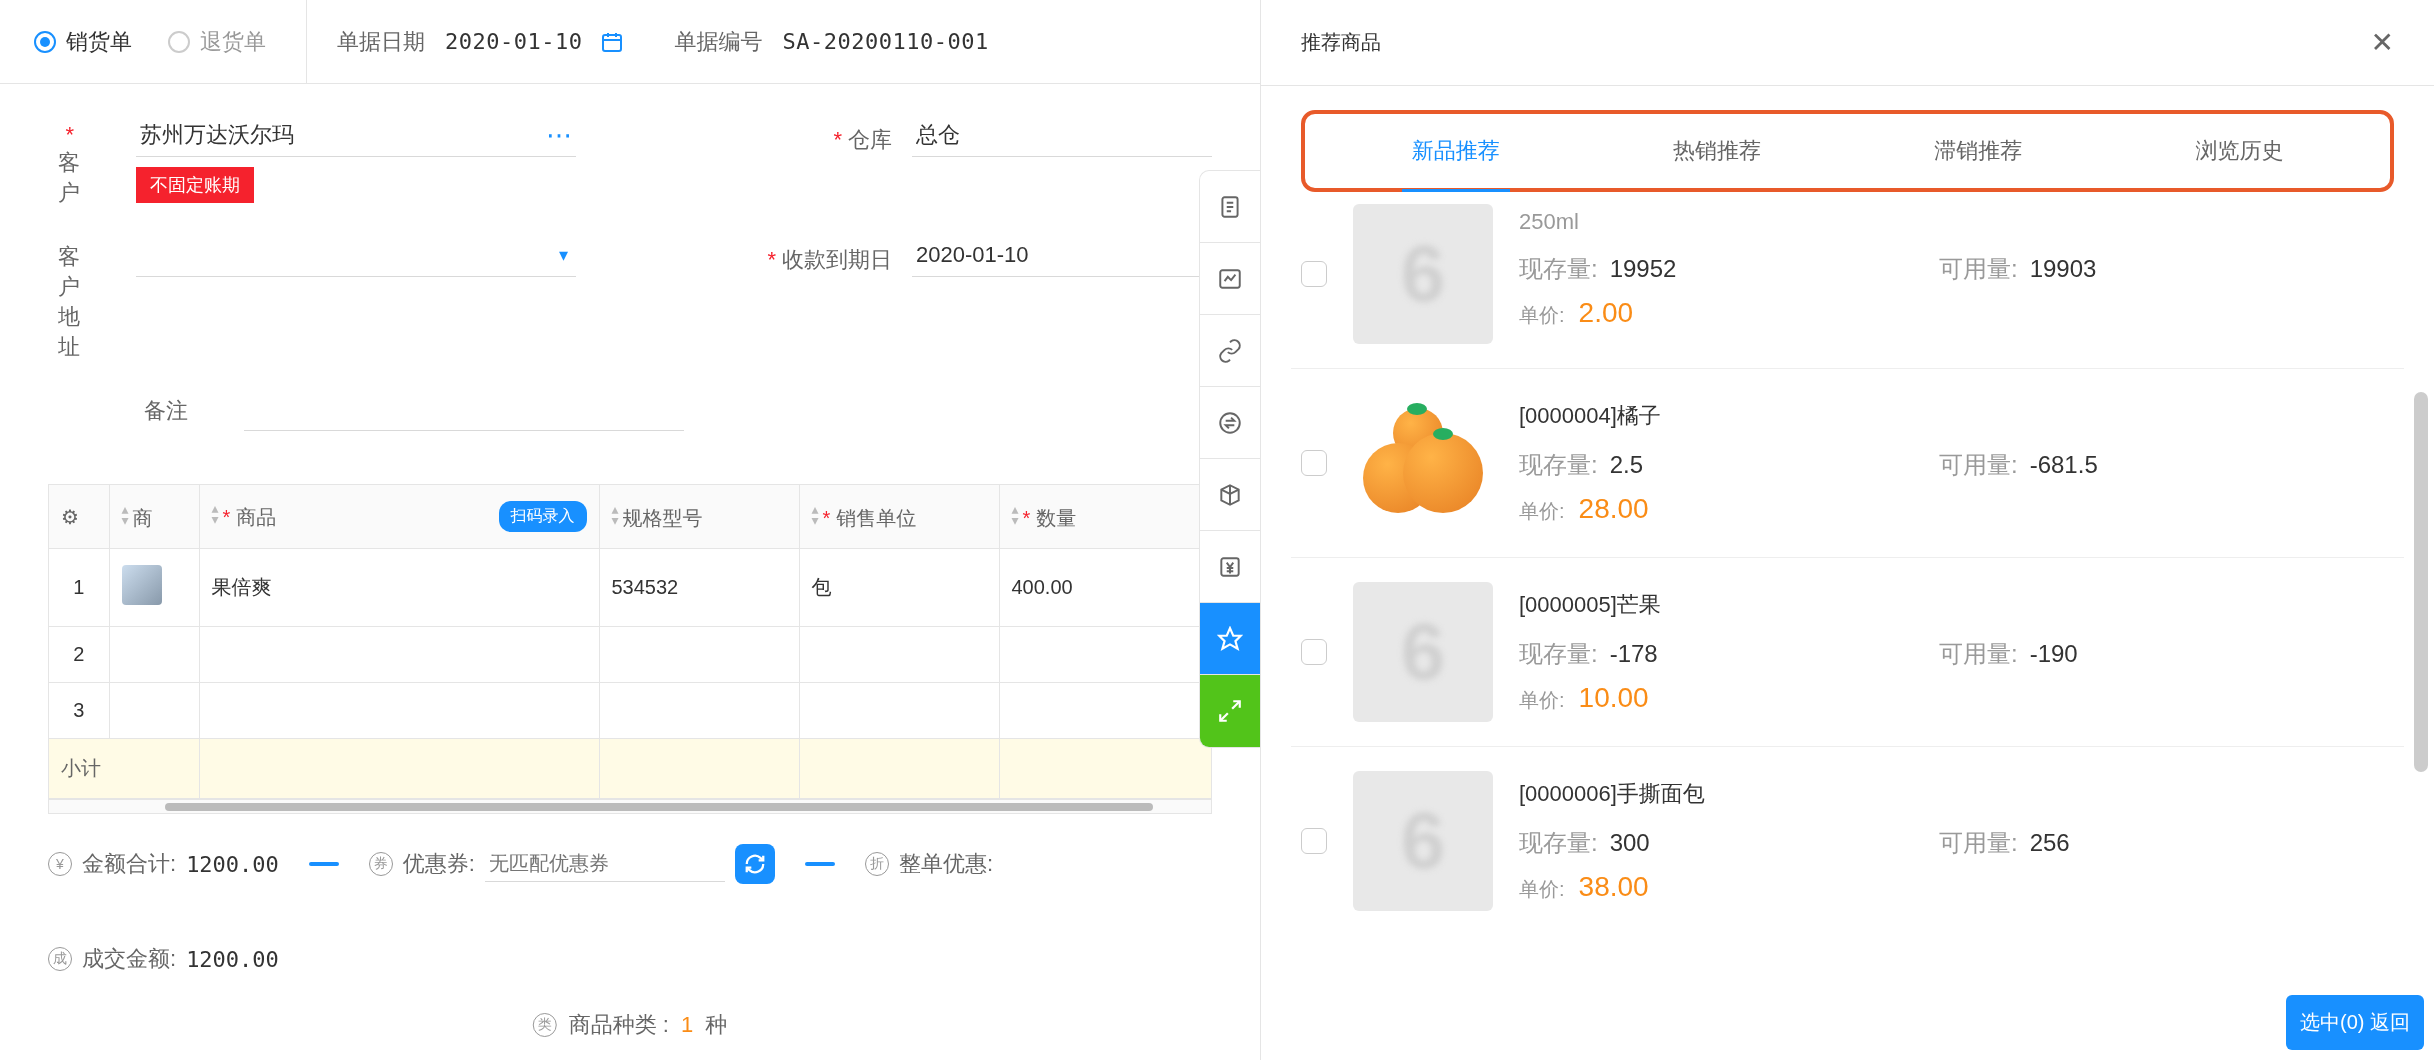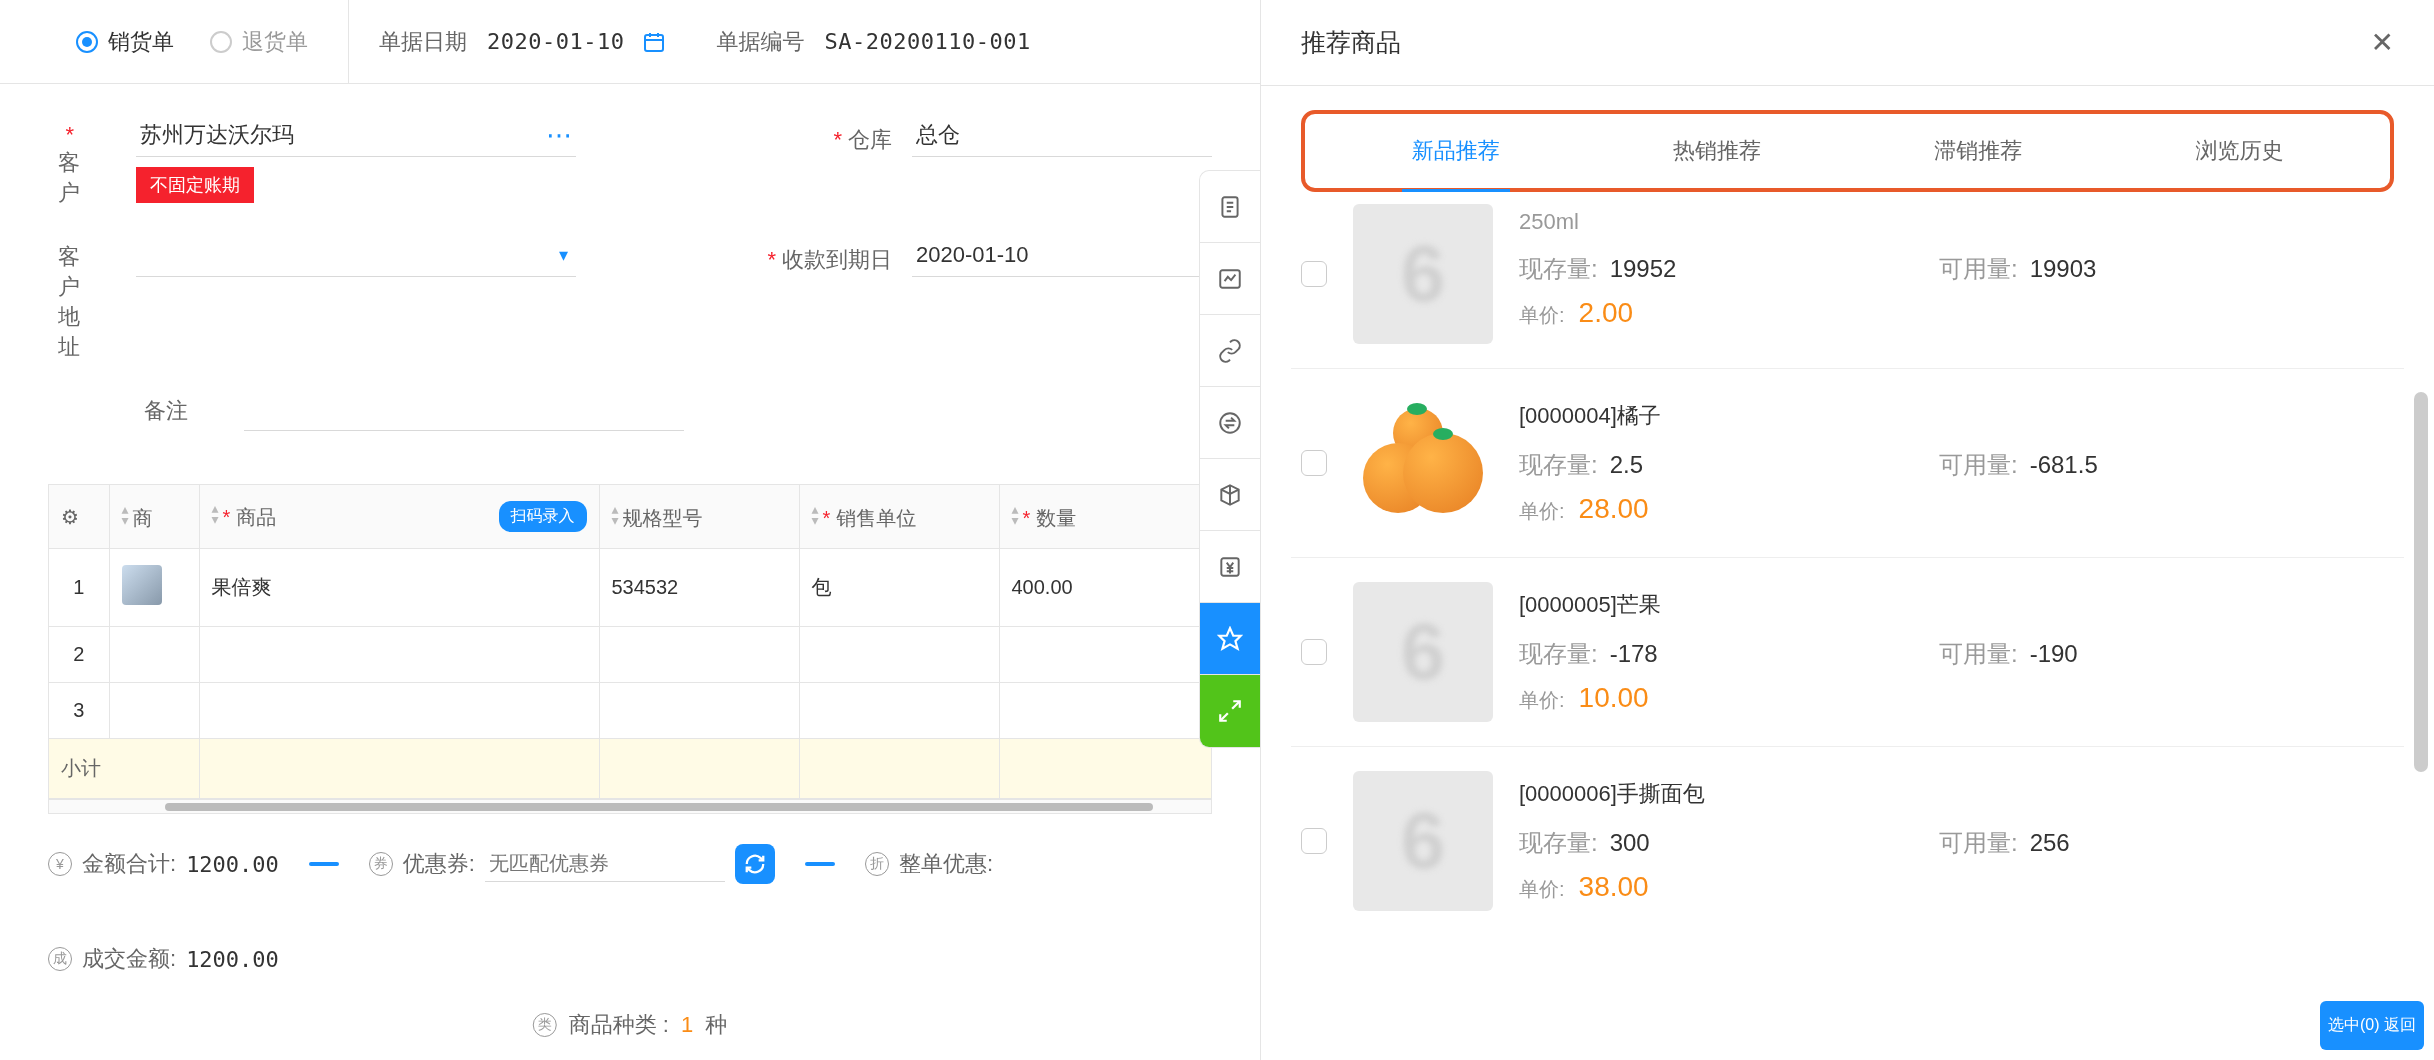--- a/index.html
+++ b/index.html
@@ -2,21 +2,21 @@
 <html><head>
 <meta charset="utf-8">
 <style>
 * { box-sizing: border-box; margin: 0; padding: 0; }
 body { font-family: -apple-system, "Microsoft YaHei", "PingFang SC", sans-serif; font-size: 14px; color: #333; background: #f5f5f5; width: 2434px; height: 1060px; position: relative; }
 
 .main-layout { display: flex; width: 100%; height: 100%; }
 .left-panel { width: 1260px; background: #fff; position: relative; padding-bottom: 20px; }
 .right-panel { flex: 1; background: #fff; border-left: 1px solid #e5e5e5; display: flex; flex-direction: column; }
 
-.header-row { display: flex; align-items: center; height: 84px; border-bottom: 1px solid #e5e5e5; padding-left: 76px; }
+.header-row { display: flex; align-items: center; height: 84px; border-bottom: 1px solid #e5e5e5; padding-left: 34px; }
 .radio-tabs { display: flex; align-items: center; gap: 36px; padding-right: 40px; border-right: 1px solid #e5e5e5; height: 100%; }
 .radio-tab { display: flex; align-items: center; gap: 10px; cursor: pointer; font-size: 22px; color: #999; }
 .radio-tab.active { color: #333; }
 .radio-circle { width: 22px; height: 22px; border: 2px solid #ccc; border-radius: 50%; display: inline-flex; align-items: center; justify-content: center; }
 .radio-tab.active .radio-circle { border-color: #1890ff; }
 .radio-dot { width: 10px; height: 10px; background: #1890ff; border-radius: 50%; display: none; }
 .radio-tab.active .radio-dot { display: block; }
 
 .hdr-field { display: flex; align-items: center; margin-left: 30px; font-size: 22px; color: #666; }
 .hdr-field .val { color: #333; margin-left: 20px; font-family: monospace; letter-spacing: 0.5px; }
@@ -58,21 +58,21 @@
 .footer-bar { position: absolute; bottom: 0; left: 50%; transform: translateX(-50%); padding: 20px; font-size: 22px; color: #666; display: flex; align-items: center; gap: 12px; }
 .footer-bar .orange { color: #fa8c16; }
 
 .side-tools { position: absolute; right: 0; top: 170px; display: flex; flex-direction: column; border: 1px solid #e5e5e5; border-right: none; border-radius: 10px 0 0 10px; overflow: hidden; background: #fff; z-index: 5; }
 .side-tools .tool { width: 60px; height: 72px; display: flex; align-items: center; justify-content: center; color: #666; border-bottom: 1px solid #e5e5e5; cursor: pointer; }
 .side-tools .tool:last-child { border-bottom: none; }
 .side-tools .tool.blue { background: #1890ff; color: #fff; }
 .side-tools .tool.green { background: #52c41a; color: #fff; }
 
 .rp-header { display: flex; align-items: center; justify-content: space-between; padding: 26px 40px; border-bottom: 1px solid #e5e5e5; }
-.rp-title { font-size: 25px; color: #333; font-weight: 500; }
+.rp-title { font-size: 20px; color: #333; font-weight: 500; }
 .close-x { font-size: 28px; color: #666; cursor: pointer; }
 
 .rp-tabs-wrap { padding: 24px 40px 0 40px; }
 .rp-tabs { border: 4px solid #e85a2a; border-radius: 14px; padding: 10px 20px; display: flex; justify-content: space-around; }
 .rp-tab { font-size: 22px; color: #666; padding: 12px 20px; cursor: pointer; position: relative; }
 .rp-tab.active { color: #1890ff; }
 .rp-tab.active::after { content: ''; position: absolute; left: 10px; right: 10px; bottom: -14px; height: 3px; background: #1890ff; }
 
 .product-list { flex: 1; overflow-y: auto; padding: 0 30px; position: relative; }
 .product-item { display: flex; align-items: center; padding: 24px 10px; border-bottom: 1px solid #eee; gap: 26px; }
@@ -82,21 +82,21 @@
 .prod-info { flex: 1; }
 .prod-name { font-size: 22px; color: #333; margin-bottom: 18px; }
 .prod-stats { display: flex; flex-wrap: wrap; font-size: 24px; color: #999; }
 .stat { width: 48%; margin-bottom: 12px; }
 .stat .sval { color: #333; margin-left: 12px; }
 .price-row { font-size: 20px; color: #999; }
 .price-row .price { color: #fa8c16; font-size: 28px; margin-left: 14px; }
 
 .rp-scrollbar { position: absolute; right: 6px; top: 200px; width: 14px; height: 380px; background: #ccc; border-radius: 7px; }
 
-.bottom-btn { position: absolute; right: 10px; bottom: 10px; background: #1890ff; color: #fff; font-size: 16px; padding: 14px 8px; border-radius: 6px; cursor: pointer; }
+.bottom-btn { position: absolute; right: 10px; bottom: 10px; background: #1890ff; color: #fff; font-size: 20px; padding: 14px 14px; border-radius: 6px; cursor: pointer; }
 
 
 .ph-shape { font-size: 80px; color: #d0d0d0; font-weight: bold; filter: blur(3px); }
 .orange-fruit { width: 130px; height: 110px; position: relative; }
 .orange-fruit .o1, .orange-fruit .o2, .orange-fruit .o3 { position: absolute; border-radius: 50%; background: radial-gradient(circle at 35% 30%, #ffb347, #e67e22); }
 .orange-fruit .o1 { width: 70px; height: 70px; left: 5px; top: 35px; }
 .orange-fruit .o2 { width: 80px; height: 80px; left: 45px; top: 25px; }
 .orange-fruit .o3 { width: 50px; height: 50px; left: 35px; top: 0; }
 .leaf { position: absolute; width: 20px; height: 12px; background: #27ae60; border-radius: 50%; top: -5px; }
 </style>

